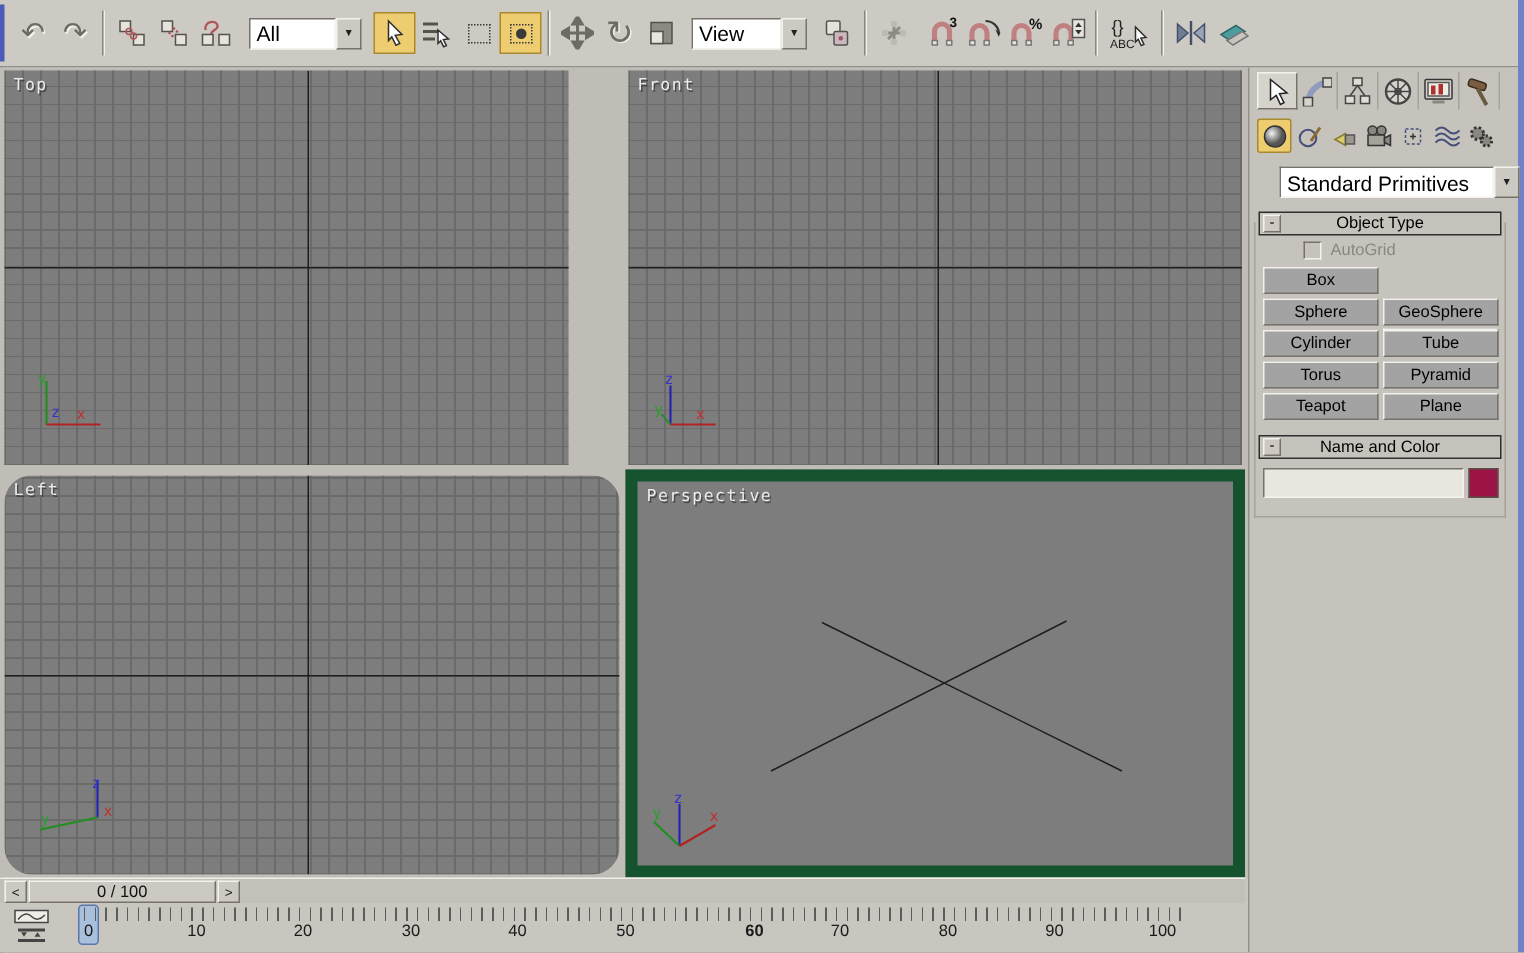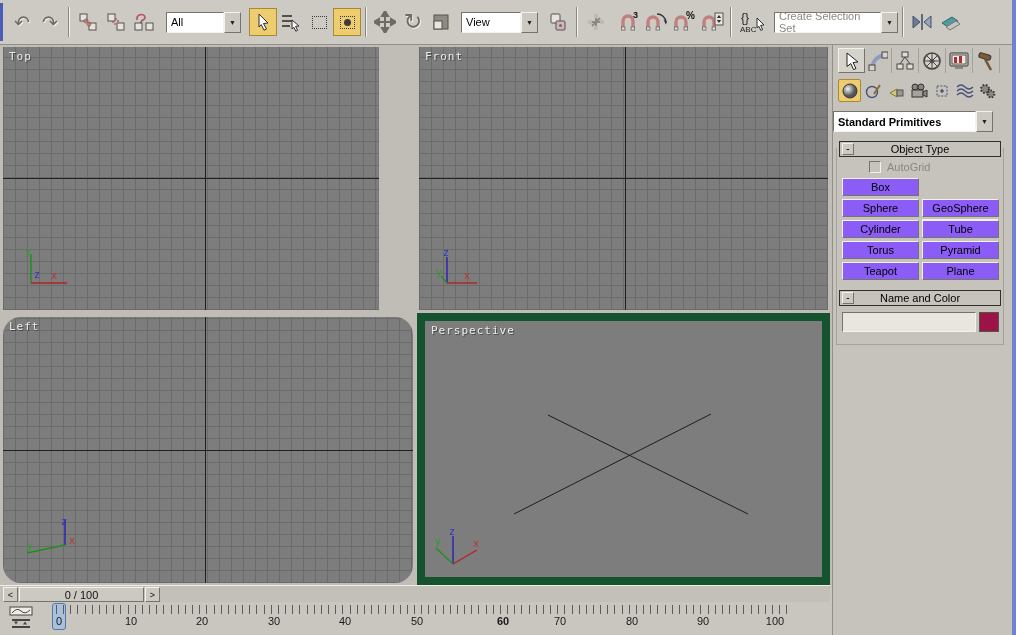--- a/index.html
+++ b/index.html
@@ -16,21 +16,21 @@
   
   #toolbar{ position:absolute; left:0; top:0; width:1016px; height:45px; background:#cdcac4;
             border-bottom:1px solid #93908a; display:flex; align-items:center; padding-left:8px; overflow:hidden; }
   #toolbar .grab{ width:3px; height:38px; background:#4a5cb8; position:absolute; left:0; top:3px; }
   .tbtn{ width:28px; height:28px; display:flex; align-items:center; justify-content:center; flex:none;
          border:1px solid transparent; }
   .tbtn.active{ background:#eecd70; border:1px solid #a8892f; }
   .tbtn .g{ font-size:19px; color:#6e6b64; text-shadow:1px 1px 0 #f2f0ea; line-height:1; }
   .dd{ display:flex; flex:none; height:21px; }
   .dd .field{ background:#fff; border:1px solid; border-color:#76736b #f4f2ee #f4f2ee #76736b;
-              display:flex; align-items:center; padding:0 4px; font-size:11px; color:#000; }
+              display:flex; align-items:center; padding:0 4px; font-size:14px; color:#000; }
   .dd .arrow{ width:17px; height:21px; display:flex; align-items:center; justify-content:center;
               background:#ccc9c2; border:1px solid; border-color:#f4f2ee #76736b #76736b #f4f2ee; font-size:7px; color:#222; }
   .dotted-sq{ width:15px; height:13px; border:1px dotted #3a3a3a; position:relative; }
   .dotted-sq .dot{ position:absolute; left:50%; top:50%; width:7px; height:7px; margin:-3.5px 0 0 -3.5px;
                    border-radius:50%; background:#3a3a3a; }
 
   
   #viewzone{ position:absolute; left:0; top:45px; width:832px; height:540px; background:#c0bdb7; }
   .vp{ position:absolute; overflow:hidden; }
   .grid{ background-color:#7d7d7d;
@@ -56,21 +56,21 @@
   .sub{ width:23px; height:23px; display:flex; align-items:center; justify-content:center; }
   .sub.active{ background:#eecd70; border:1px solid #a8892f; border-radius:2px; }
   .rollhdr{ position:absolute; left:6px; width:162px; height:16px; background:#c6c3bc;
             border:1px solid #2f2f2f; display:flex; align-items:center; justify-content:center;
             font-size:11px; color:#000; }
   .rollhdr .minus{ position:absolute; left:2px; top:1px; width:12px; height:12px; font-size:10px;
                    line-height:10px; text-align:center; background:#ccc9c2;
                    border:1px solid; border-color:#f4f2ee #76736b #76736b #f4f2ee; }
   .rollbody{ position:absolute; left:3px; width:168px; border:1px solid #a5a29b; border-top:none; background:#c6c3bd; }
   .objbtn{ position:absolute; width:77px; height:18px; display:flex; align-items:center; justify-content:center;
-           font-size:11px; color:#000; background:#8b5cf6;
+           font-size:11px; color:#000; background:#a3a3a3;
            border:1px solid; border-color:#f4f2ee #76736b #76736b #f4f2ee; }
   .chk{ width:12px; height:12px; background:#c6c3bd; border:1px solid; border-color:#76736b #f4f2ee #f4f2ee #76736b; }
 
   
   #timeslider{ position:absolute; left:0; top:585px; width:830px; height:17px; background:#c3c0ba;
                border-top:1px solid #f0eee9; }
   #trackbar{ position:absolute; left:0; top:602px; width:830px; height:33px; background:#c9c6c0; }
   .tsbtn{ position:absolute; top:1px; width:15px; height:15px; display:flex; align-items:center;
           justify-content:center; font-size:9px; }
   #tshandle{ position:absolute; left:19px; top:1px; width:125px; height:15px; display:flex;
@@ -241,24 +241,20 @@
     <div class="sep"></div>
 
     <div class="tbtn" style="width:34px">
       <svg width="30" height="24">
         <text x="3" y="12" font-size="12" fill="#222">{}</text>
         <text x="2" y="22" font-size="8" fill="#222">ABC</text>
         <polygon points="19,8 26,15 22.6,15.4 24.6,19.6 22.8,20.4 20.8,16.2 19,18" fill="#fdfdfd" stroke="#2e2e2e"></polygon>
       </svg>
     </div>
 
-    <div class="dd" style="margin-left:4px">
-      <div class="field" style="width:107px; color:#8a877f">Create Selection Set</div>
-      <div class="arrow">▼</div>
-    </div>
     <div class="sep"></div>
 
     <div class="tbtn">
       <svg width="22" height="20">
         <polygon points="2,4 9,10 2,16" fill="#6e7c94" stroke="#44506a"></polygon>
         <line x1="11" y1="2" x2="11" y2="18" stroke="#44506a" stroke-width="1.6"></line>
         <polygon points="20,4 13,10 20,16" fill="#9aa4b8" stroke="#44506a"></polygon>
       </svg>
     </div>
     <div class="tbtn">
@@ -427,21 +423,21 @@
         </svg>
       </div>
       <div class="sub">
         <svg width="18" height="16">
           <circle cx="6" cy="6" r="4" fill="#8a8780" stroke="#333" stroke-width="2" stroke-dasharray="1.6 1.6"></circle>
           <circle cx="12" cy="11" r="3.4" fill="#8a8780" stroke="#333" stroke-width="2" stroke-dasharray="1.5 1.5"></circle>
         </svg>
       </div>
     </div>
 
-    <div class="dd" style="position:absolute; left:0; top:66px;font-weight:bold;">
+    <div class="dd" style="position:absolute; left:20px; top:66px;">
       <div class="field" style="width:143px">Standard Primitives</div>
       <div class="arrow">▼</div>
     </div>
 
     <div class="rollbody" style="top:103px; height:188px;"></div>
     <div class="rollhdr" style="top:96px;">
       <span class="minus">-</span>
       <span>Object Type</span>
     </div>
     <div style="position:absolute; left:36px; top:116px; display:flex; align-items:center; gap:6px;justify-content:center;">

